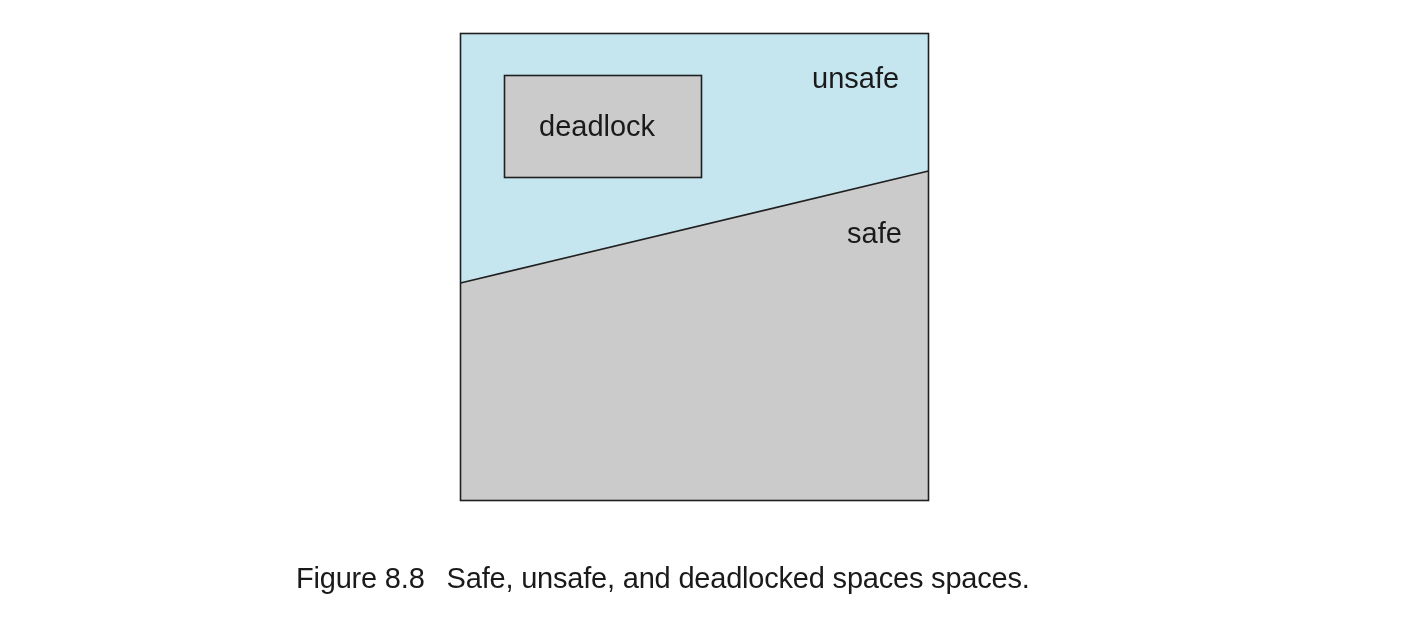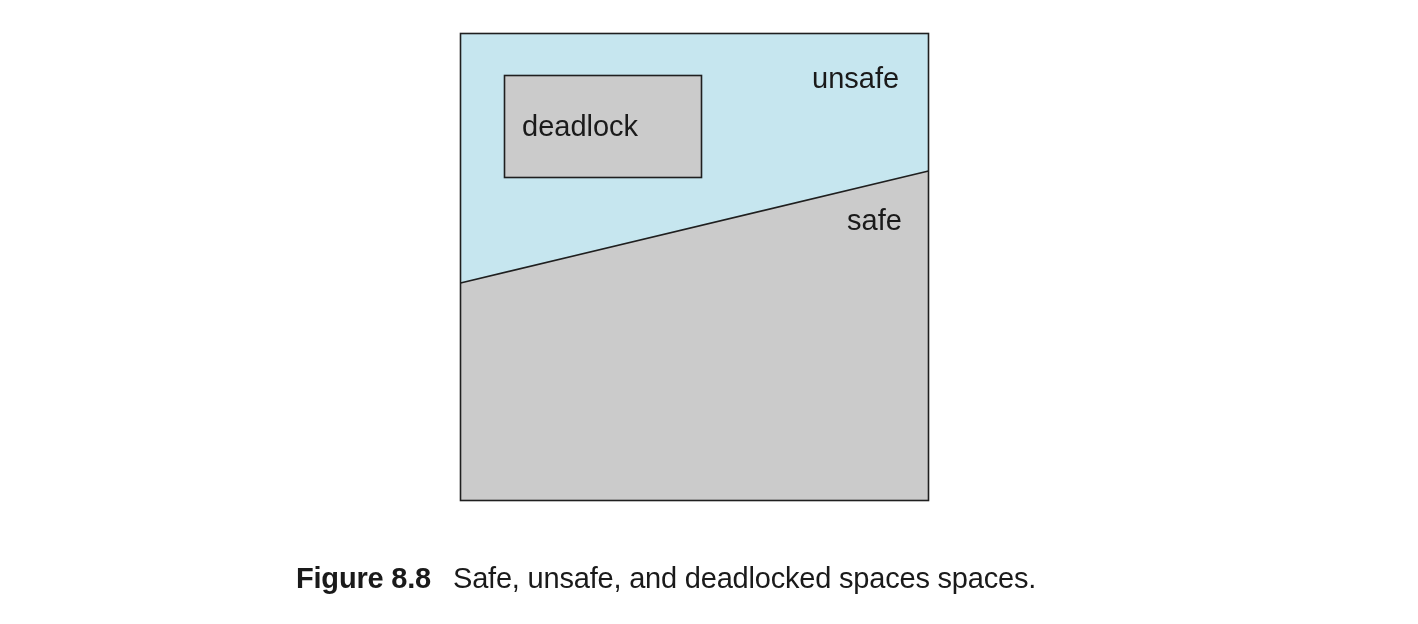--- a/index.html
+++ b/index.html
@@ -34,21 +34,21 @@
       position: absolute;
       left: 268px;
       top: 562px;
       font-family: "Liberation Sans", sans-serif;
       font-size: 29px;
       color: #1a1a1a;
       white-space: nowrap;
       letter-spacing: -0.2px;
     }
     .caption .fig-num {
-      font-weight: bold;
+      font-weight: normal;
       margin-right: 22px;
     }
   </style>
 </head>
 <body>
 
 <div class="page">
   <svg class="diagram" width="1418" height="540" viewBox="0 0 1418 540">
 
     <rect x="432.5" y="33.5" width="468" height="467" fill="#c6e6ef"></rect>
@@ -56,19 +56,19 @@
     <polygon points="432.5,283 900.5,171 900.5,500.5 432.5,500.5" fill="#cbcbcb"></polygon>
 
     <line x1="432.5" y1="283" x2="900.5" y2="171" stroke="#1f1f1f" stroke-width="1.6"></line>
 
     <rect x="432.5" y="33.5" width="468" height="467" fill="none" stroke="#1f1f1f" stroke-width="1.6"></rect>
 
     <rect x="476.5" y="75.5" width="197" height="102" fill="#cbcbcb" stroke="#1f1f1f" stroke-width="1.6"></rect>
   </svg>
 
   <div class="label" style="left:784px; top:64px;">unsafe</div>
-  <div class="label" style="left:819px; top:206px;">safe</div>
-  <div class="label" style="left:494px; top:112px;">deadlock</div>
+  <div class="label" style="left:819px; top:219px;">safe</div>
+  <div class="label" style="left:511px; top:112px;">deadlock</div>
 
   <div class="caption">
     <span class="fig-num">Figure 8.8</span><span>Safe, unsafe, and deadlocked spaces spaces.</span>
   </div>
 </div>
 
 </body></html>

